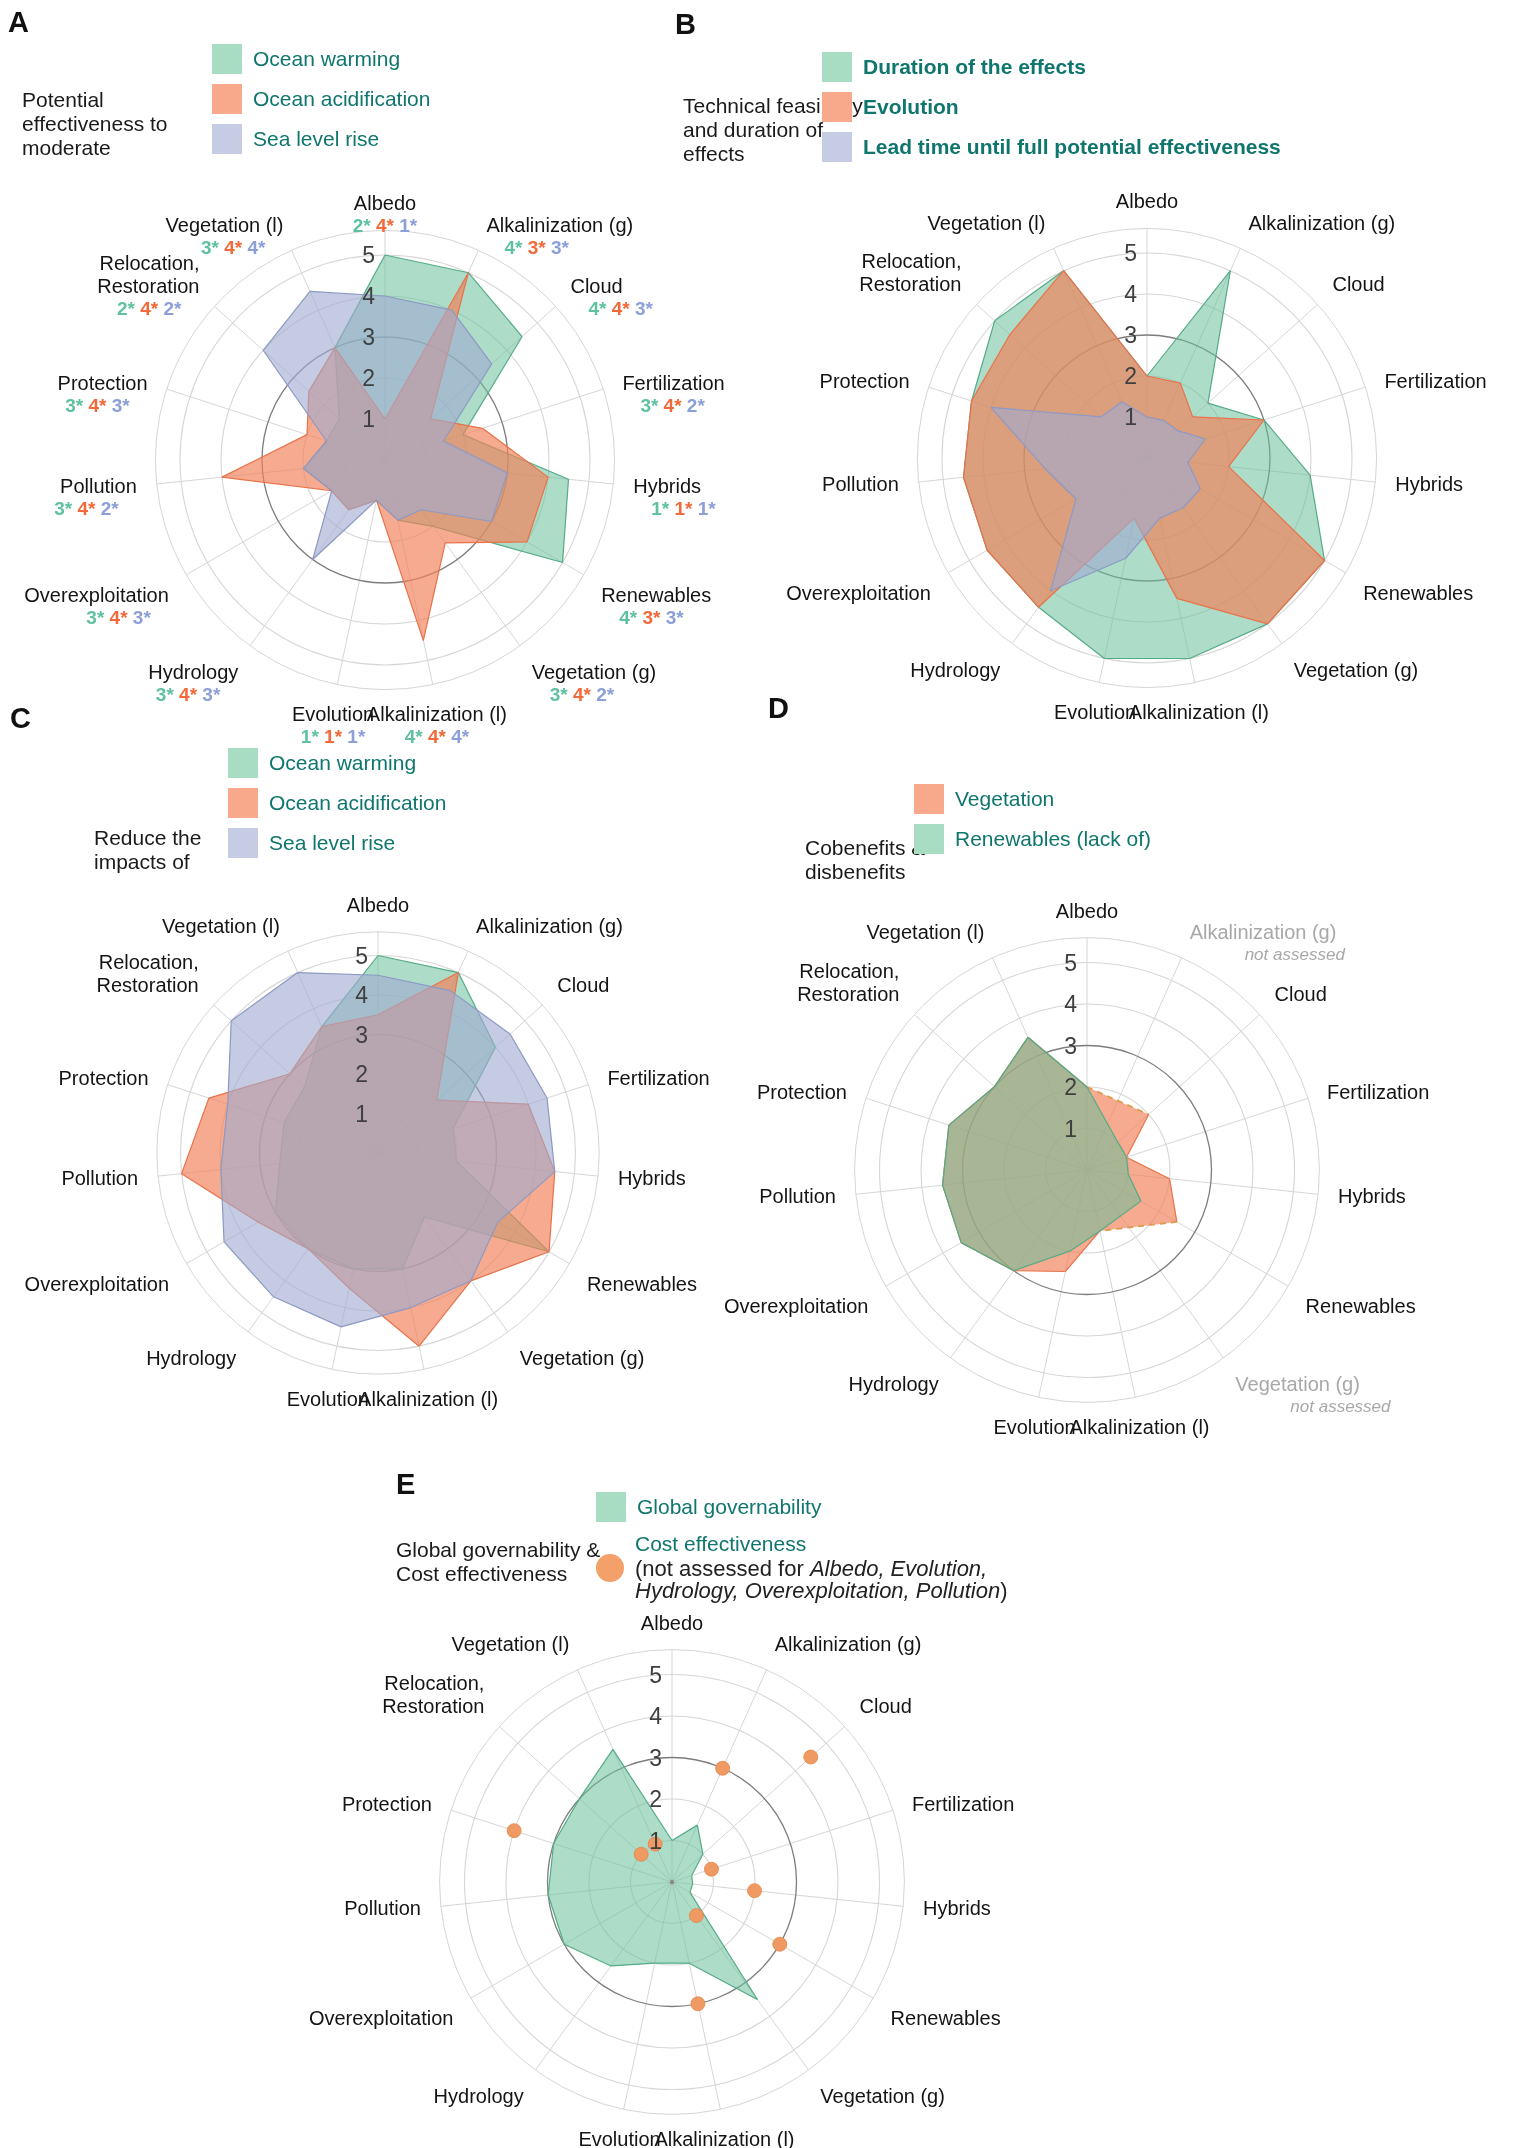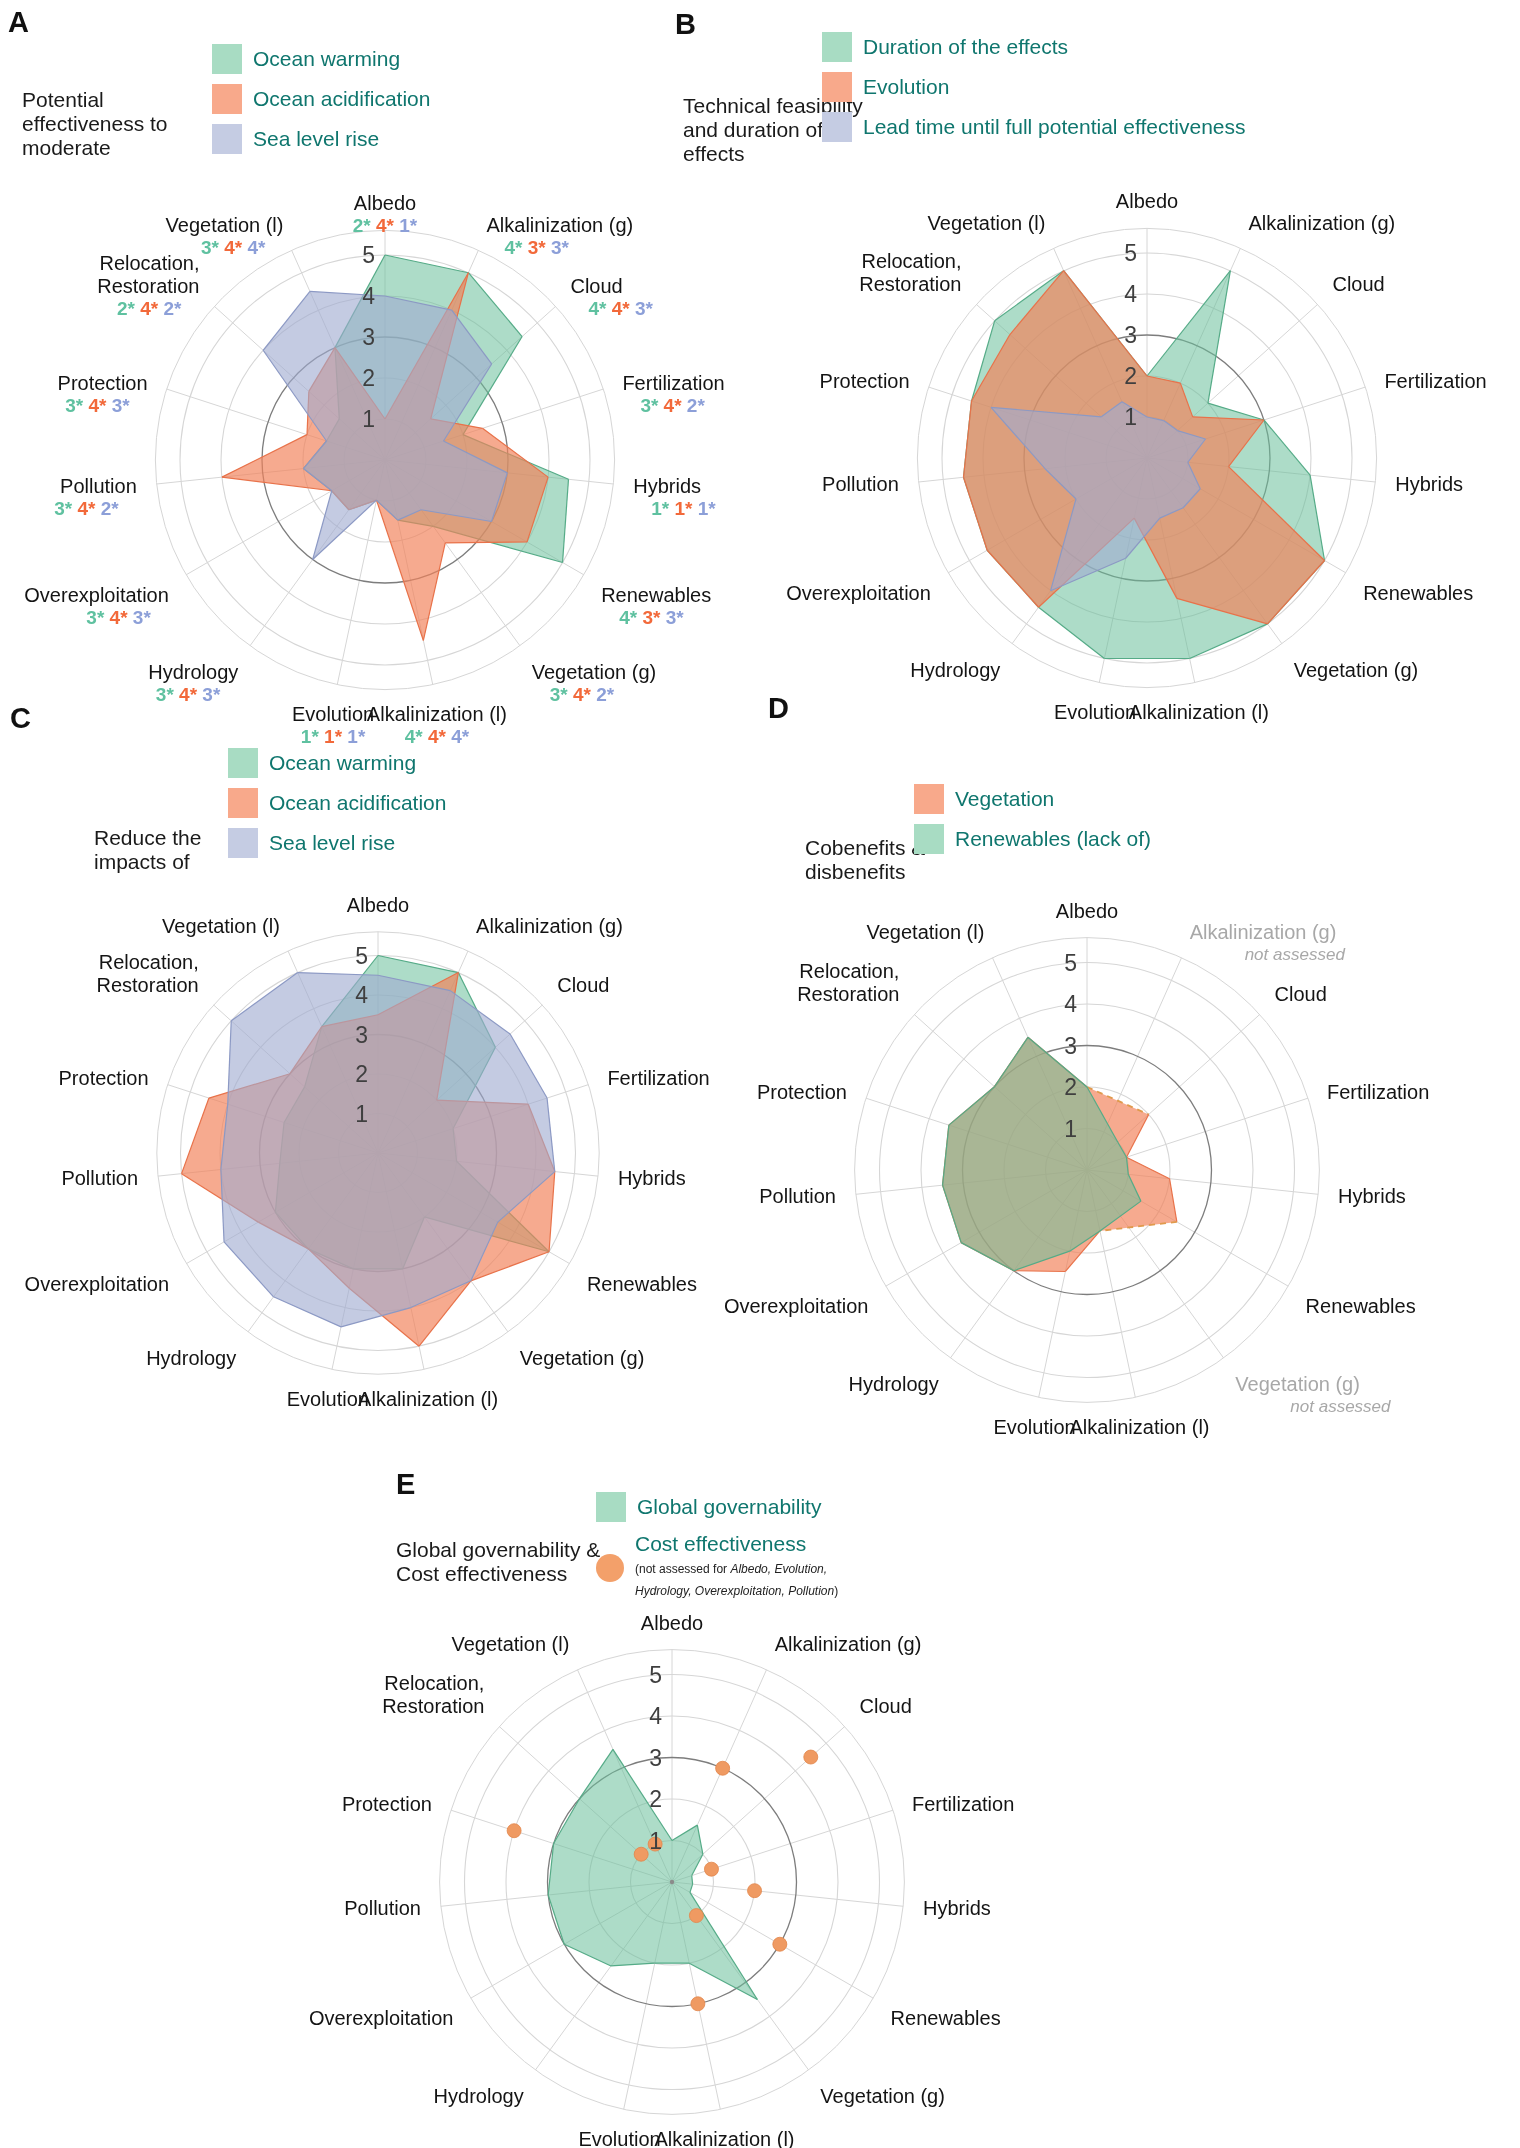--- a/index.html
+++ b/index.html
@@ -5,21 +5,21 @@
   html,body{margin:0;padding:0;background:#ffffff;}
   body{font-family:"Liberation Sans", sans-serif;}
   .stage{position:relative;width:1520px;height:2148px;background:#fff;overflow:hidden;}
   .panel-letter{position:absolute;font-size:29px;font-weight:bold;color:#111;}
   .panel-title{position:absolute;font-size:21px;font-weight:normal;color:#1a1a1a;line-height:24px;}
   .legend{position:absolute;}
   .legend-row{display:flex;align-items:center;gap:11px;margin-bottom:10px;}
   .swatch{display:inline-block;width:30px;height:30px;flex:0 0 30px;}
   .swatch.circle{border-radius:50%;width:28px;height:28px;flex:0 0 28px;}
   .legend-label{font-size:21px;color:#0f766e;white-space:nowrap;}
-  .legend-note{font-size:12px;color:#222;line-height:22px;margin-top:2px;}
+  .legend-note{font-size:22px;color:#222;line-height:22px;margin-top:2px;}
   .legend-note .it{font-style:italic;}
   svg.chart-layer{position:absolute;left:0;top:0;}
   svg text{font-family:"Liberation Sans", sans-serif;}
 </style>
 </head>
 <body>
 
 <div class="stage">
 
   <div class="panel-letter" style="left:8px;top:6px;">A</div>
@@ -34,21 +34,21 @@
       <span class="legend-label">Ocean acidification</span>
     </div>
     <div class="legend-row">
       <span class="swatch" style="background-color: rgb(197, 204, 227);"></span>
       <span class="legend-label">Sea level rise</span>
     </div>
   </div>
 
   <div class="panel-letter" style="left:675px;top:8px;">B</div>
   <div class="panel-title" style="left:683px;top:94px;width:185px;">Technical feasibility and duration of effects</div>
-  <div class="legend" style="left:822px;top:32px;">
+  <div class="legend" style="left:822px;top:52px;font-weight:bold;">
     <div class="legend-row">
       <span class="swatch" style="background-color: rgb(168, 220, 195);"></span>
       <span class="legend-label">Duration of the effects</span>
     </div>
     <div class="legend-row">
       <span class="swatch" style="background-color: rgb(248, 169, 139);"></span>
       <span class="legend-label">Evolution</span>
     </div>
     <div class="legend-row">
       <span class="swatch" style="background-color: rgb(197, 204, 227);"></span>

